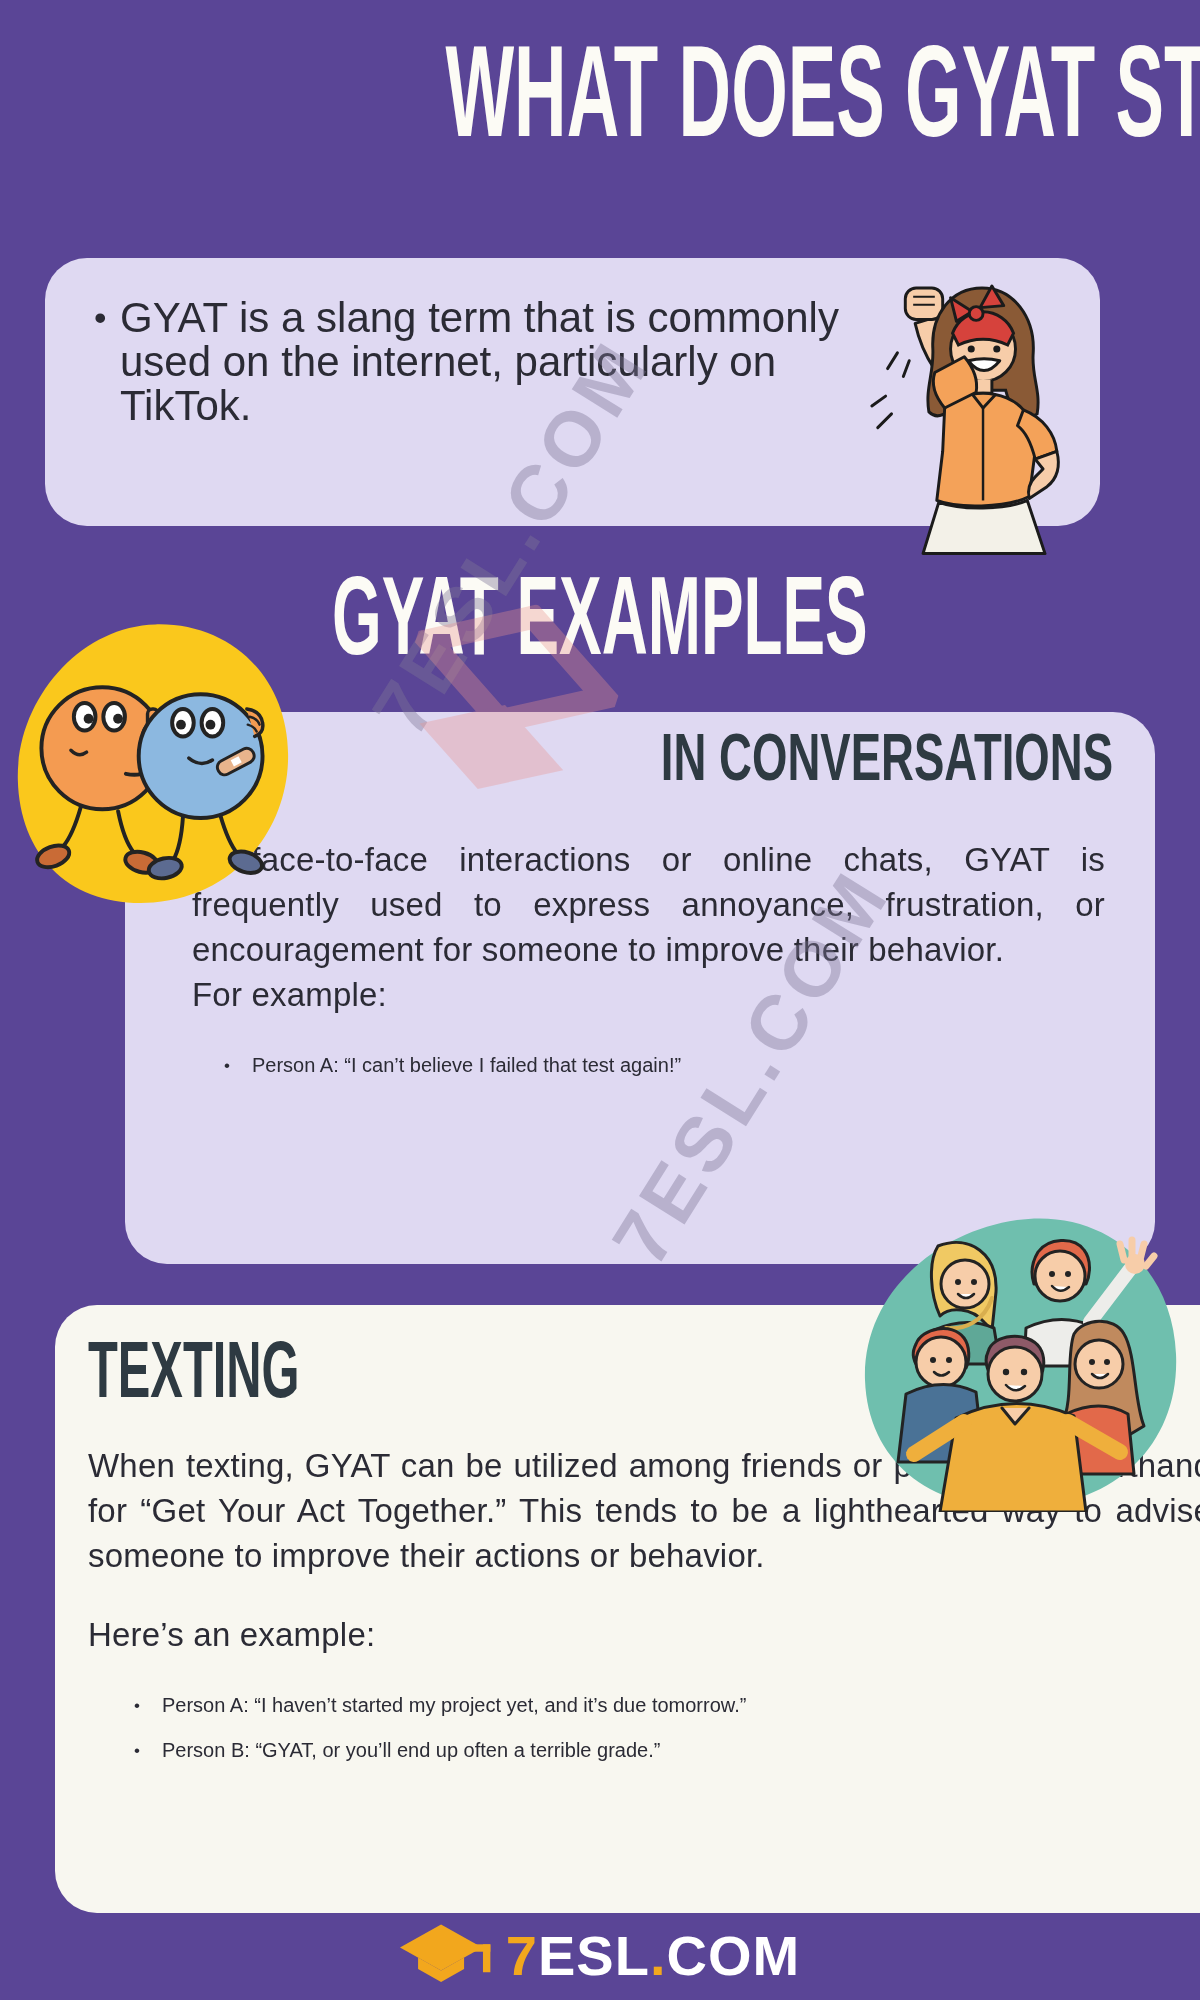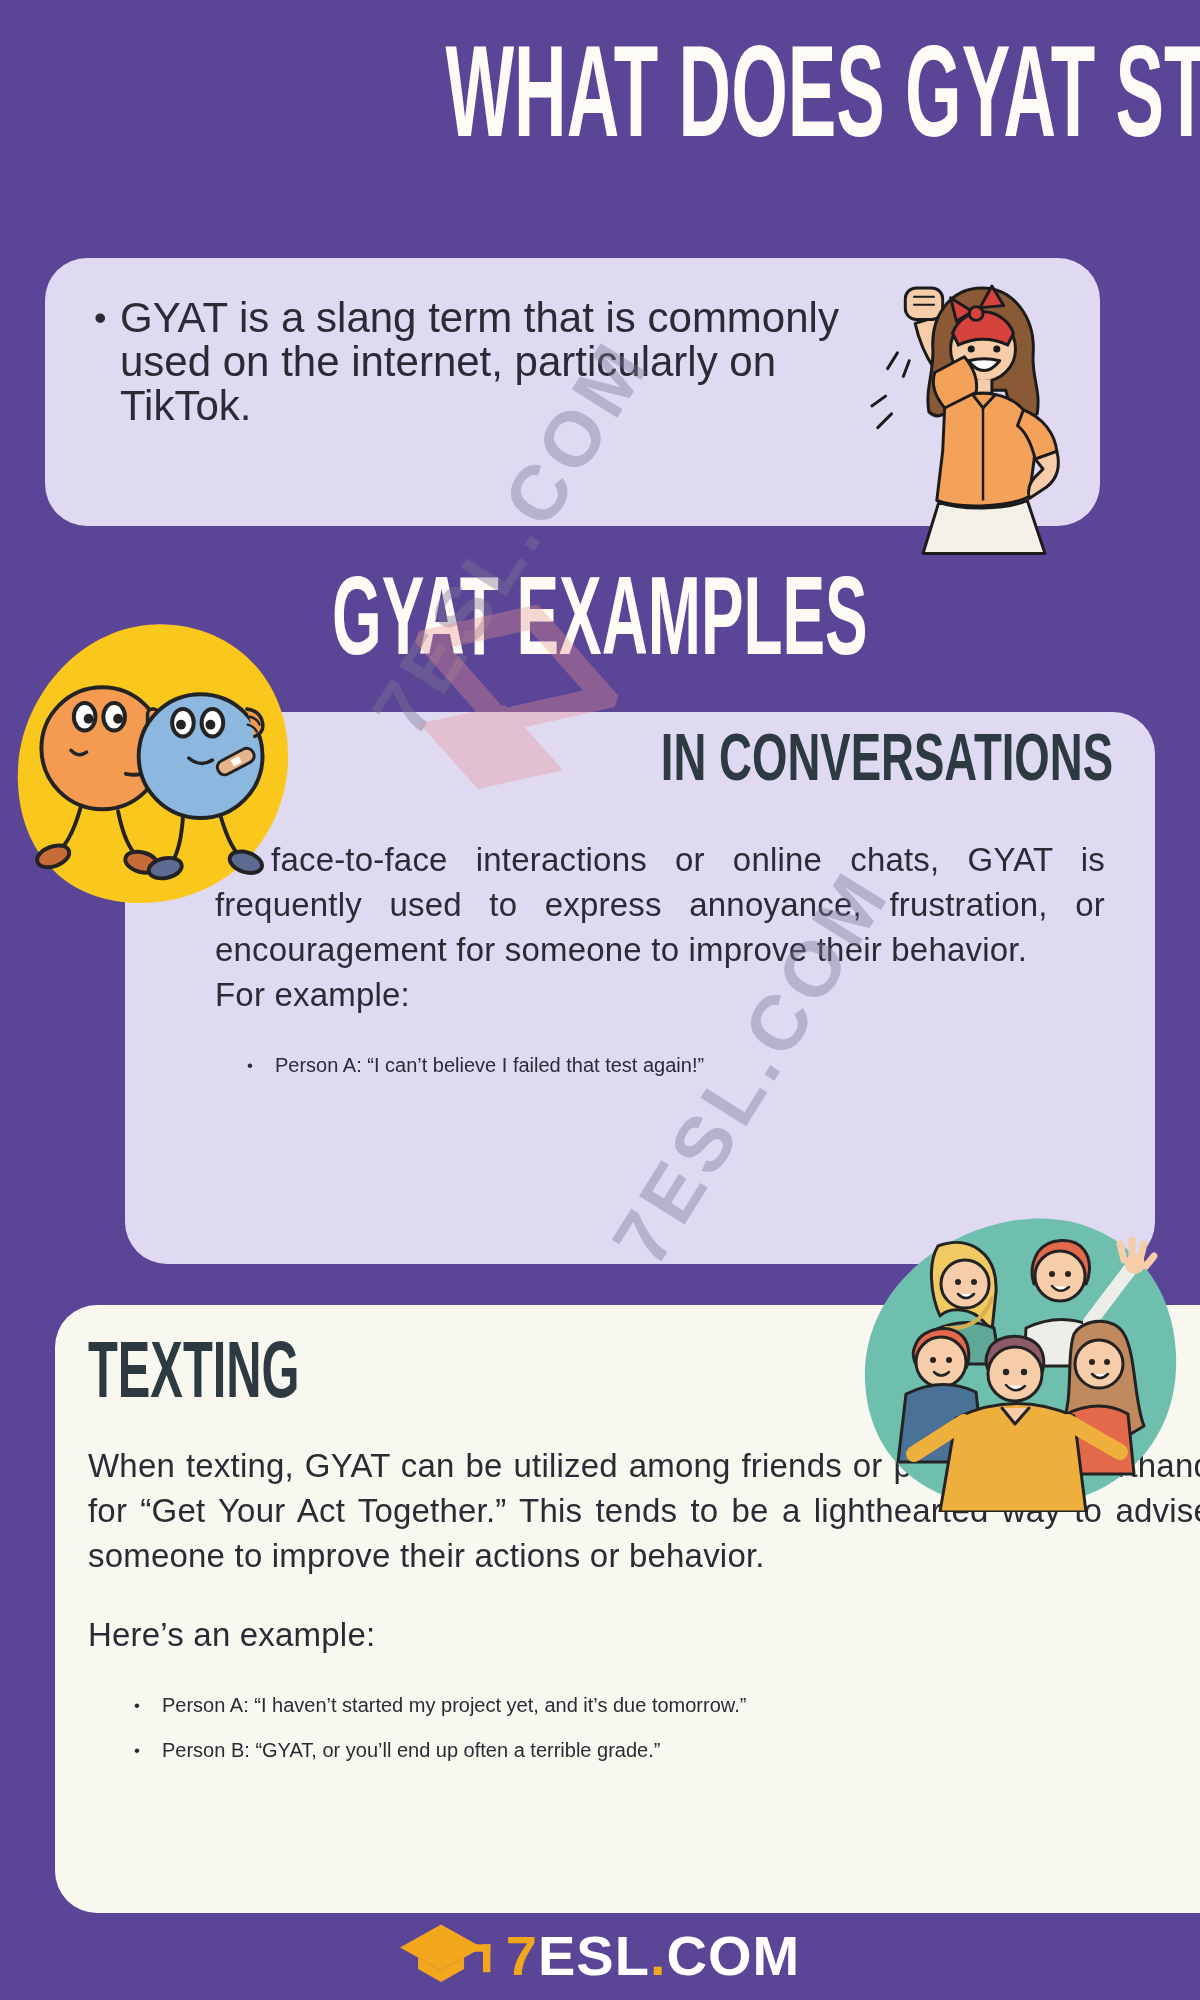--- a/index.html
+++ b/index.html
@@ -22,21 +22,21 @@
   
   .panel{position:absolute;border-radius:42px;z-index:1;}
   .panel-definition{
     left:45px;top:258px;width:1055px;height:268px;
     background:var(--panel_lavender,#DFD9F2);
     padding:38px 255px 0 45px;box-sizing:border-box;
   }
   .panel-conversations{
     left:125px;top:712px;width:1030px;height:552px;
     background:var(--panel_lavender,#DFD9F2);
-    padding:125px 50px 0 90px;box-sizing:border-box;
+    padding:125px 50px 0 67px;box-sizing:border-box;
   }
   .panel-texting{
     left:55px;top:1305px;width:1192px;height:608px;
     background:var(--panel_cream,#F8F7F0);
     padding:30px 35px 0 33px;box-sizing:border-box;
   }
   
   .sec-heading{
     font-weight:700;color:var(--heading_dark,#2E3A42);white-space:nowrap;
   }

